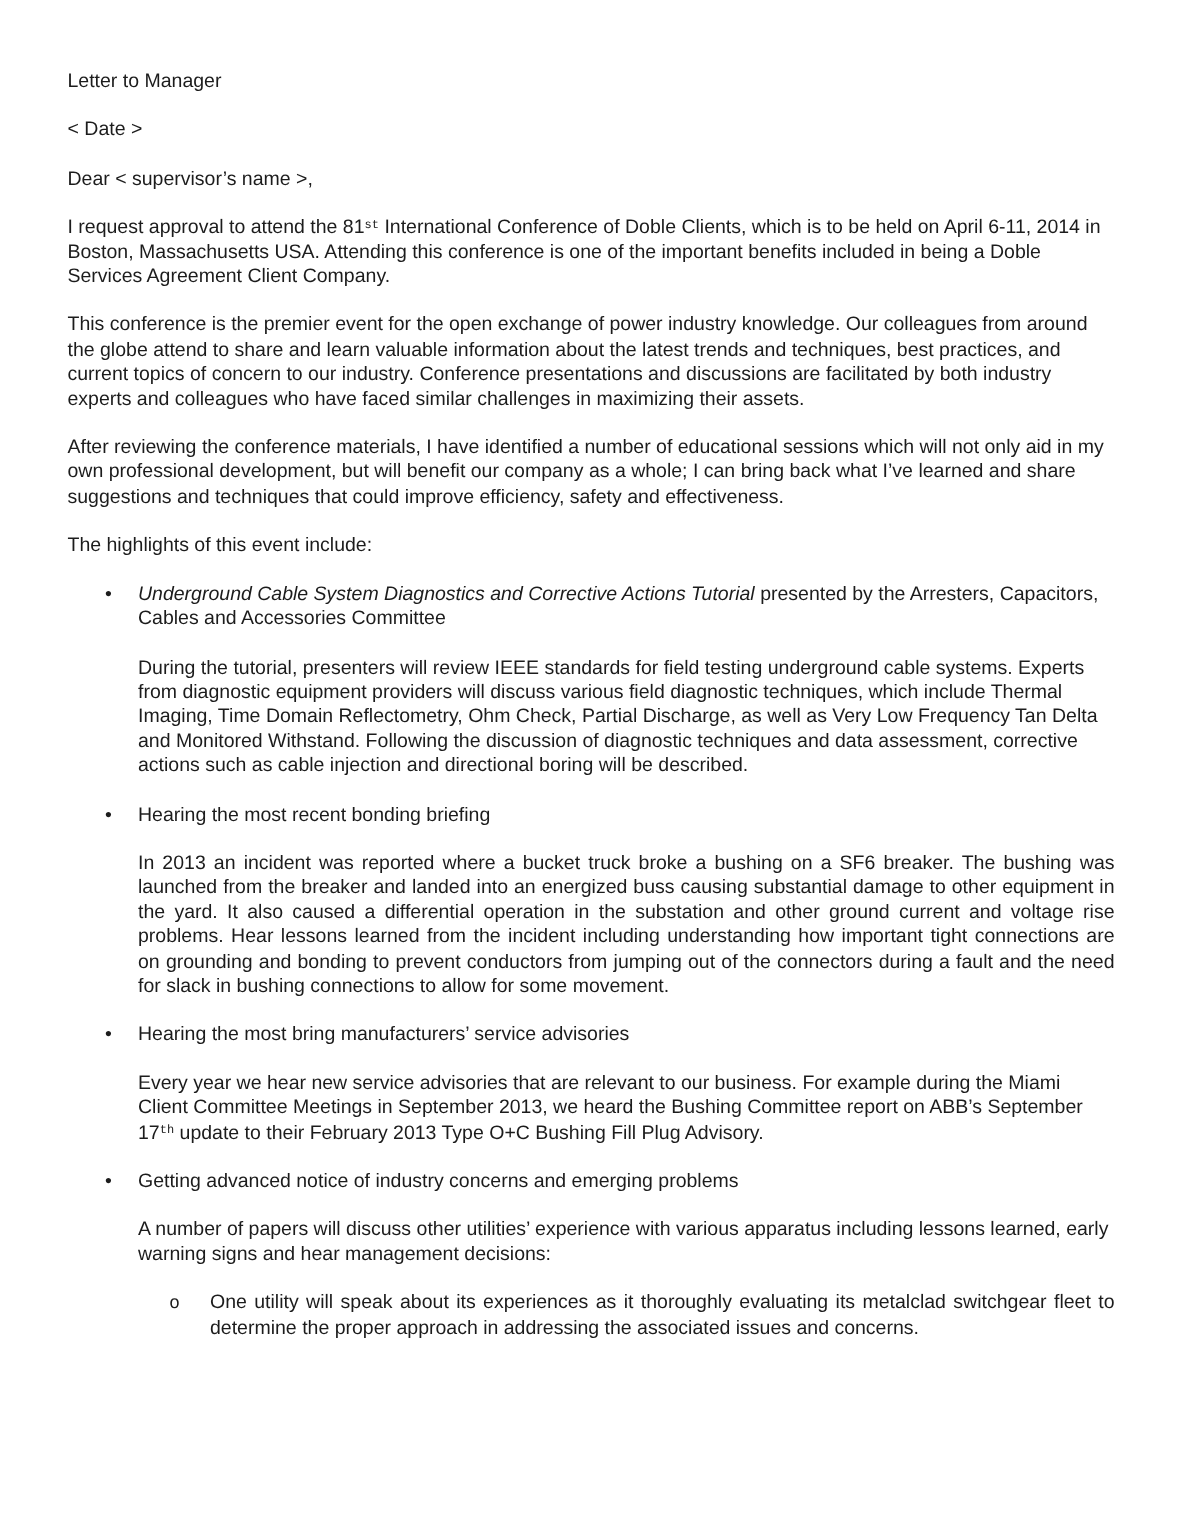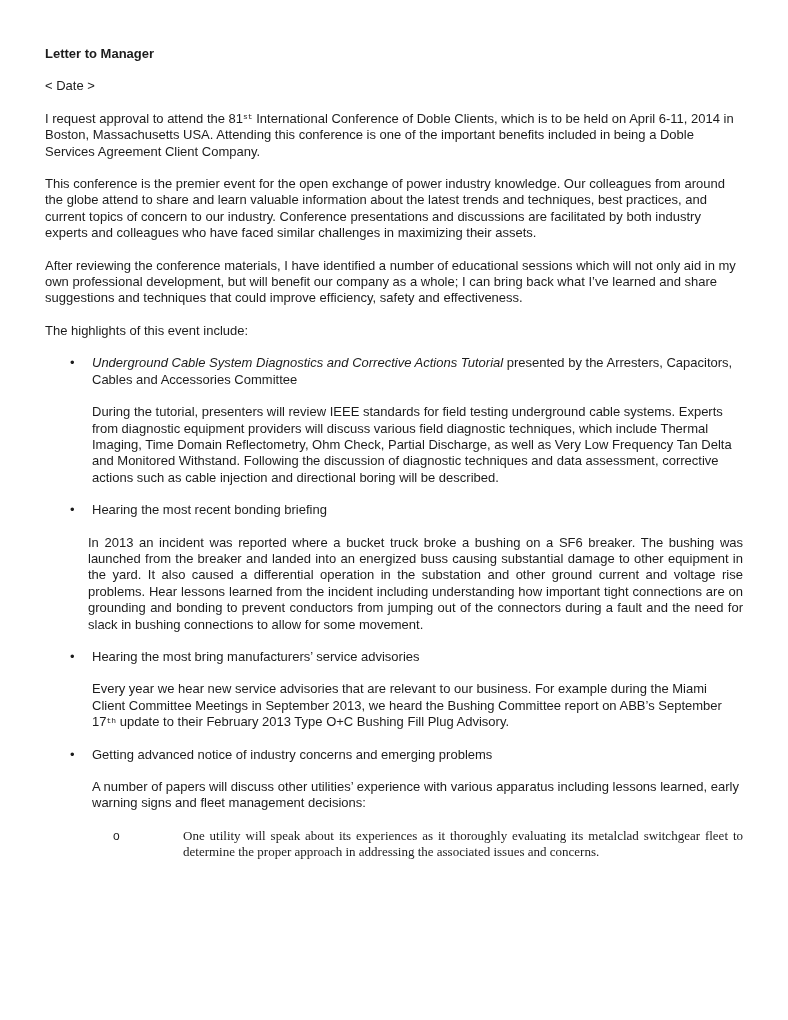--- a/index.html
+++ b/index.html
@@ -9,21 +9,21 @@
     height: 1020px;
     background: #ffffff;
     padding: 46px 45px 30px 45px;
     font-family: "Liberation Sans", sans-serif;
     font-size: 13px;
     line-height: 16.4px;
     color: #1c1c1c;
     overflow: hidden;
   }
   p { margin: 0 0 16px 0; }
-  .bold { font-weight: bold; }
+  .bold { font-weight: normal; }
   .italic { font-style: italic; }
   sup {
     font-size: 8px;
     line-height: 0;
     vertical-align: baseline;
     position: relative;
     top: -0.45em;
     font-family: Liberation Mono, monospace;
   }
   .bullet-row {
@@ -41,36 +41,37 @@
   }
   .sub-bullet-row {
     display: flex;
     margin: 0 0 16px 0;
     margin-left: 68px;
   }
   .sub-bullet-row .marker {
     flex: 0 0 27px;
     font-size: 12px;
   }
-  .sub-bullet-row .btext { flex: 1; font-family: Liberation Serif, serif; }
+  .sub-bullet-row .btext { flex: 1; }
   .sub-bullet-body {
     margin-left: 95px;
     margin-bottom: 0;
   }
-  .justify { text-align: justify; margin-left: 43px; }
+  .justify { text-align: justify; }
 </style>
 </head>
 <body>
 
 <div class="page">
 
   <p class="bold">Letter to Manager</p>
 
   <p>&lt; Date &gt;</p>
 
+  <p><span>Dear </span><span class="bold">&lt; supervisor’s name &gt;</span><span>,</span></p>
 
   <p><span>I request approval to attend the 81</span><sup>st</sup><span> International Conference of Doble Clients, which is to be held on April 6-11, 2014 in Boston, Massachusetts USA. Attending this conference is one of the important benefits included in being a Doble Services Agreement Client Company.</span></p>
 
 
   <p>This conference is the premier event for the open exchange of power industry knowledge. Our colleagues from around the globe attend to share and learn valuable information about the latest trends and techniques, best practices, and current topics of concern to our industry. Conference presentations and discussions are facilitated by both industry experts and colleagues who have faced similar challenges in maximizing their assets.</p>
 
   <p>After reviewing the conference materials, I have identified a number of educational sessions which will not only aid in my own professional development, but will benefit our company as a whole; I can bring back what I’ve learned and share suggestions and techniques that could improve efficiency, safety and effectiveness.</p>
 
   <p>The highlights of this event include:</p>
 
@@ -93,21 +94,21 @@
     <span class="btext">Hearing the most bring manufacturers’ service advisories</span>
   </div>
 
   <p class="bullet-body"><span>Every year we hear new service advisories that are relevant to our business. For example during the Miami Client Committee Meetings in September 2013, we heard the Bushing Committee report on ABB’s September 17</span><sup>th</sup><span> update to their February 2013 Type O+C Bushing Fill Plug Advisory.</span></p>
 
   <div class="bullet-row">
     <span class="marker">•</span>
     <span class="btext">Getting advanced notice of industry concerns and emerging problems</span>
   </div>
 
-  <p class="bullet-body">A number of papers will discuss other utilities’ experience with various apparatus including lessons learned, early warning signs and fleet management decisions:</p>
+  <p class="bullet-body">A number of papers will discuss other utilities’ experience with various apparatus including lessons learned, early warning signs and hear management decisions:</p>
 
   <div class="sub-bullet-row">
     <span class="marker">o</span>
     <span class="btext justify">One utility will speak about its experiences as it thoroughly evaluating its metalclad switchgear fleet to determine the proper approach in addressing the associated issues and concerns.</span>
   </div>
 
 
 </div>
 
 </body></html>

